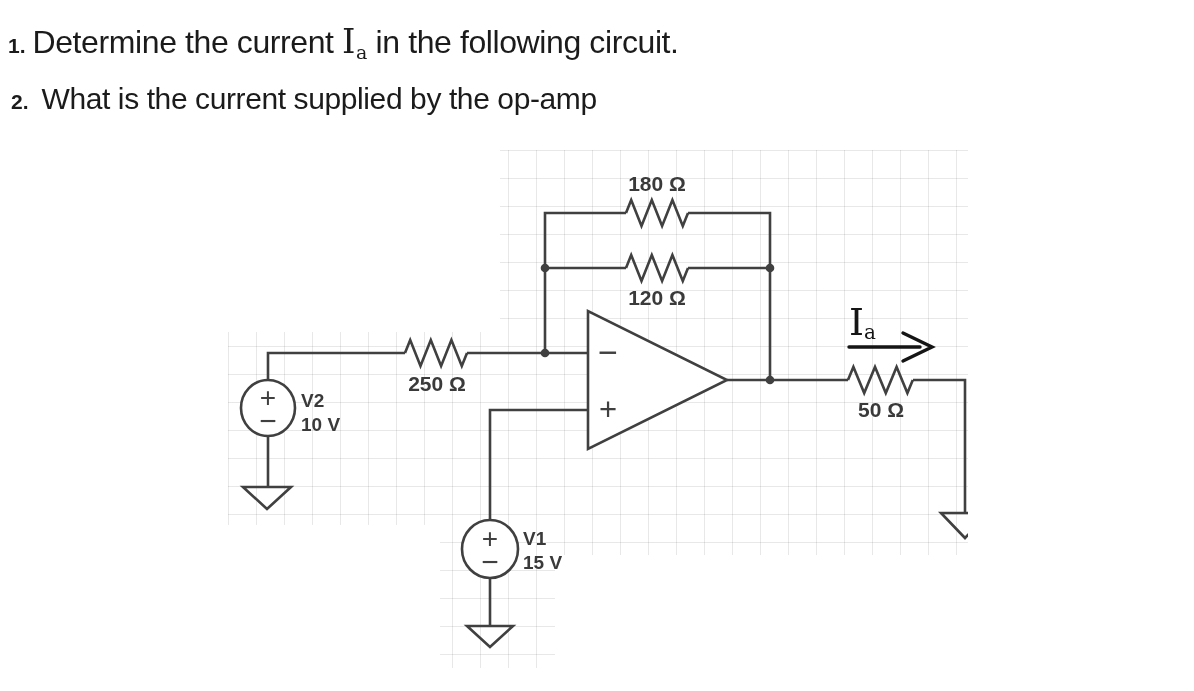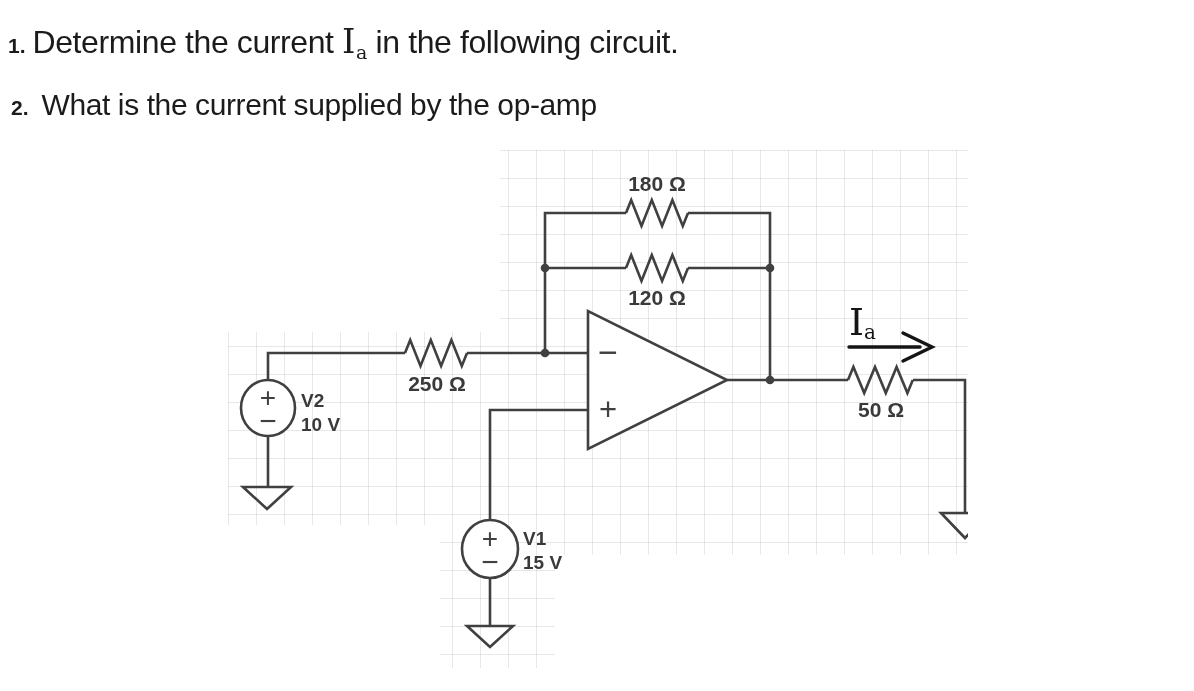--- a/index.html
+++ b/index.html
@@ -4,21 +4,21 @@
 <style>
   html,body { margin:0; padding:0; }
   .page {
     position:relative; width:968px; height:691px;
     background:#ffffff; overflow:hidden;
     font-family:"Liberation Sans", sans-serif;
   }
   
   .q { position:absolute; color:#1b1b1b; letter-spacing:-0.4px; white-space:nowrap; }
   .q1 { left:8px; top:21px; font-size:32px; }
-  .q2 { left:11px; top:88px; font-size:30px;text-align:right; }
+  .q2 { left:11px; top:82px; font-size:30px;text-align:right; }
   .qnum { font-size:21px; font-weight:700; margin-right:7px; letter-spacing:0; }
   .q2 .qnum { margin-right:13px; }
   .sym-i  { font-family:"DejaVu Serif", serif; font-size:34px; }
   .sym-sub{ font-family:"DejaVu Serif", serif; font-size:19px; position:relative; top:6px; margin-left:1px; }
   
   .grid-layer {
     position:absolute; left:228px; top:150px; width:784px; height:518px;
     background-image:
       linear-gradient(to right,  rgba(150,150,150,0.22) 1px, transparent 1px),
       linear-gradient(to bottom, rgba(150,150,150,0.22) 1px, transparent 1px);

